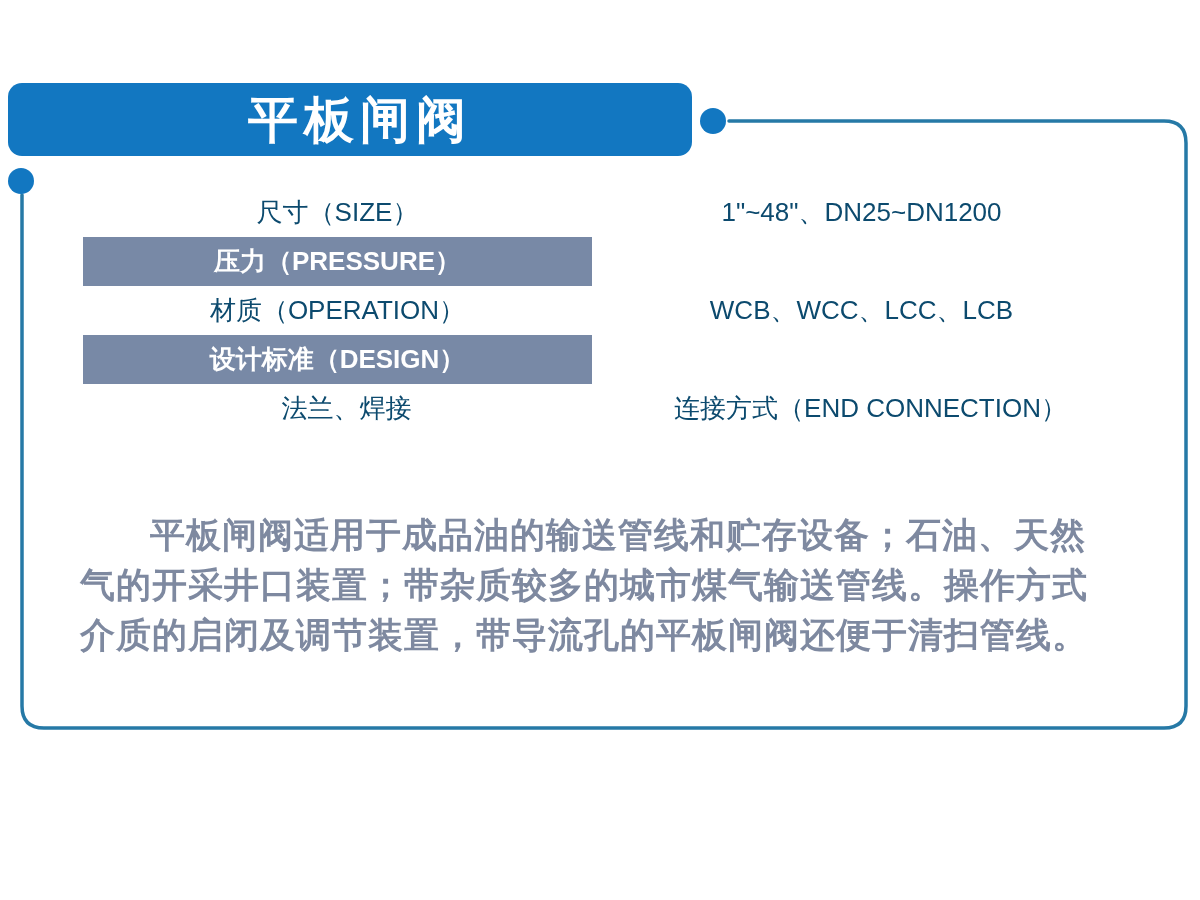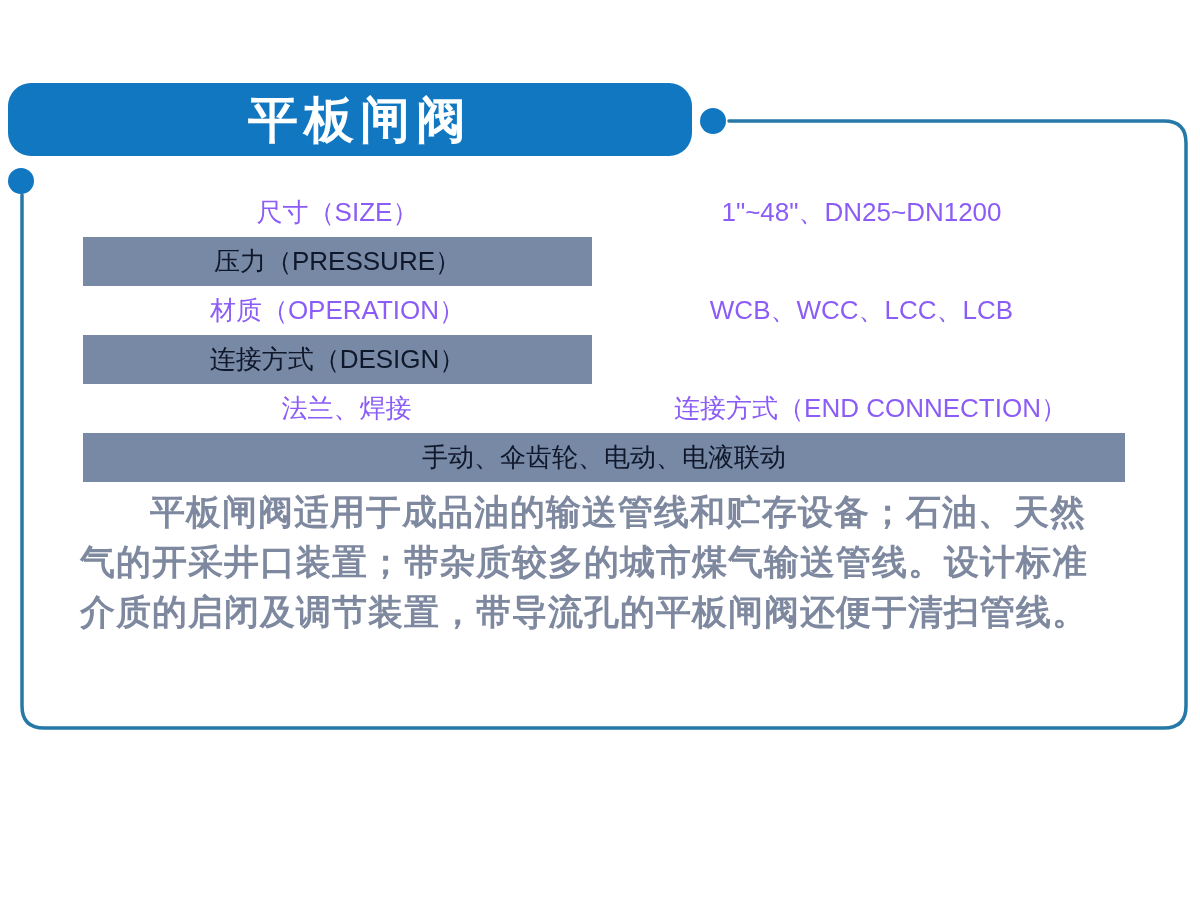--- a/index.html
+++ b/index.html
@@ -20,21 +20,21 @@
     position: absolute;
     left: 0; top: 0;
     width: 1200px; height: 900px;
   }
   
   .banner {
     position: absolute;
     left: 8px; top: 83px;
     width: 684px; height: 73px;
     background: #1277c1;
-    border-radius: 23px;
+    border-radius: 14px;
     display: flex;
     align-items: center;
     justify-content: center;
   }
   .banner .title {
     color: #ffffff;
     font-size: 50px;
     font-weight: 900;
     letter-spacing: 6px;
     padding-left: 20px;
@@ -55,32 +55,32 @@
     display: flex;
     align-items: center;
     justify-content: center;
     font-size: 26px;
     white-space: nowrap;
   }
   .cell.label { width: 509px; }
   .cell.value { flex: 1; }
   .spec-row.plain .cell {
     background: transparent;
-    color: #8b5cf6;
+    color: #0c4a6e;
     font-weight: 400;
   }
   .spec-row.shaded .cell {
     background: #7889a6;
-    color: #0f172a;
-    font-weight: 400;
+    color: #ffffff;
+    font-weight: 700;
   }
   
   .description {
     position: absolute;
-    left: 80px; top: 487px;
+    left: 80px; top: 510px;
     width: 1058px;
     color: #7e89a0;
     font-size: 35px;
     font-weight: 700;
     letter-spacing: 1px;
     line-height: 50px;
   }
   .description .line { white-space: nowrap; }
   .description .line.first { text-indent: 2em; }
 </style>
@@ -109,33 +109,32 @@
     <div class="spec-row shaded">
       <div class="cell label">压力（PRESSURE）</div>
     </div>
 
     <div class="spec-row plain">
       <div class="cell label">材质（OPERATION）</div>
       <div class="cell value">WCB、WCC、LCC、LCB</div>
     </div>
 
     <div class="spec-row shaded">
-      <div class="cell label">连接方式（DESIGN）</div>
+      <div class="cell label">设计标准（DESIGN）</div>
     </div>
 
     <div class="spec-row plain">
       <div class="cell value">法兰、焊接</div>
       <div class="cell label">连接方式（END CONNECTION）</div>
     </div>
 
     <div class="spec-row shaded">
-      <div class="cell value">手动、伞齿轮、电动、电液联动</div>
     </div>
 
   </div>
 
   <div class="description">
     <div class="line first">平板闸阀适用于成品油的输送管线和贮存设备；石油、天然</div>
-    <div class="line">气的开采井口装置；带杂质较多的城市煤气输送管线。设计标准</div>
+    <div class="line">气的开采井口装置；带杂质较多的城市煤气输送管线。操作方式</div>
     <div class="line">介质的启闭及调节装置，带导流孔的平板闸阀还便于清扫管线。</div>
   </div>
 
 </div>
 
 </body></html>

